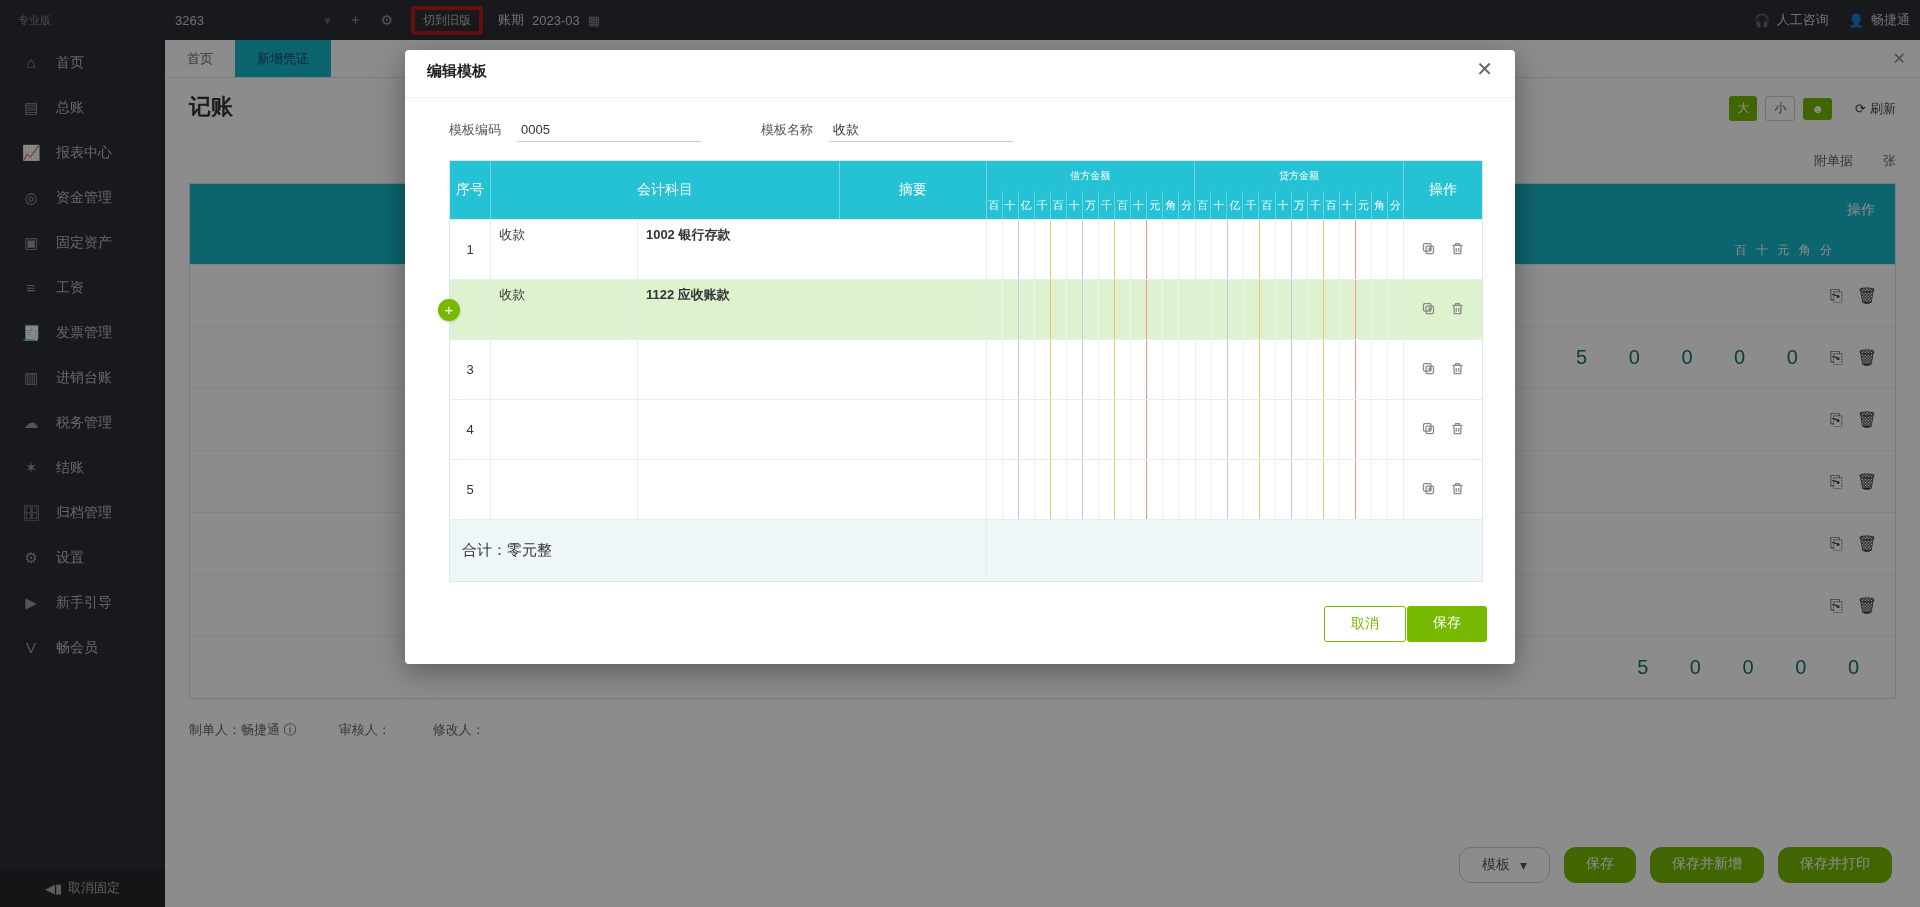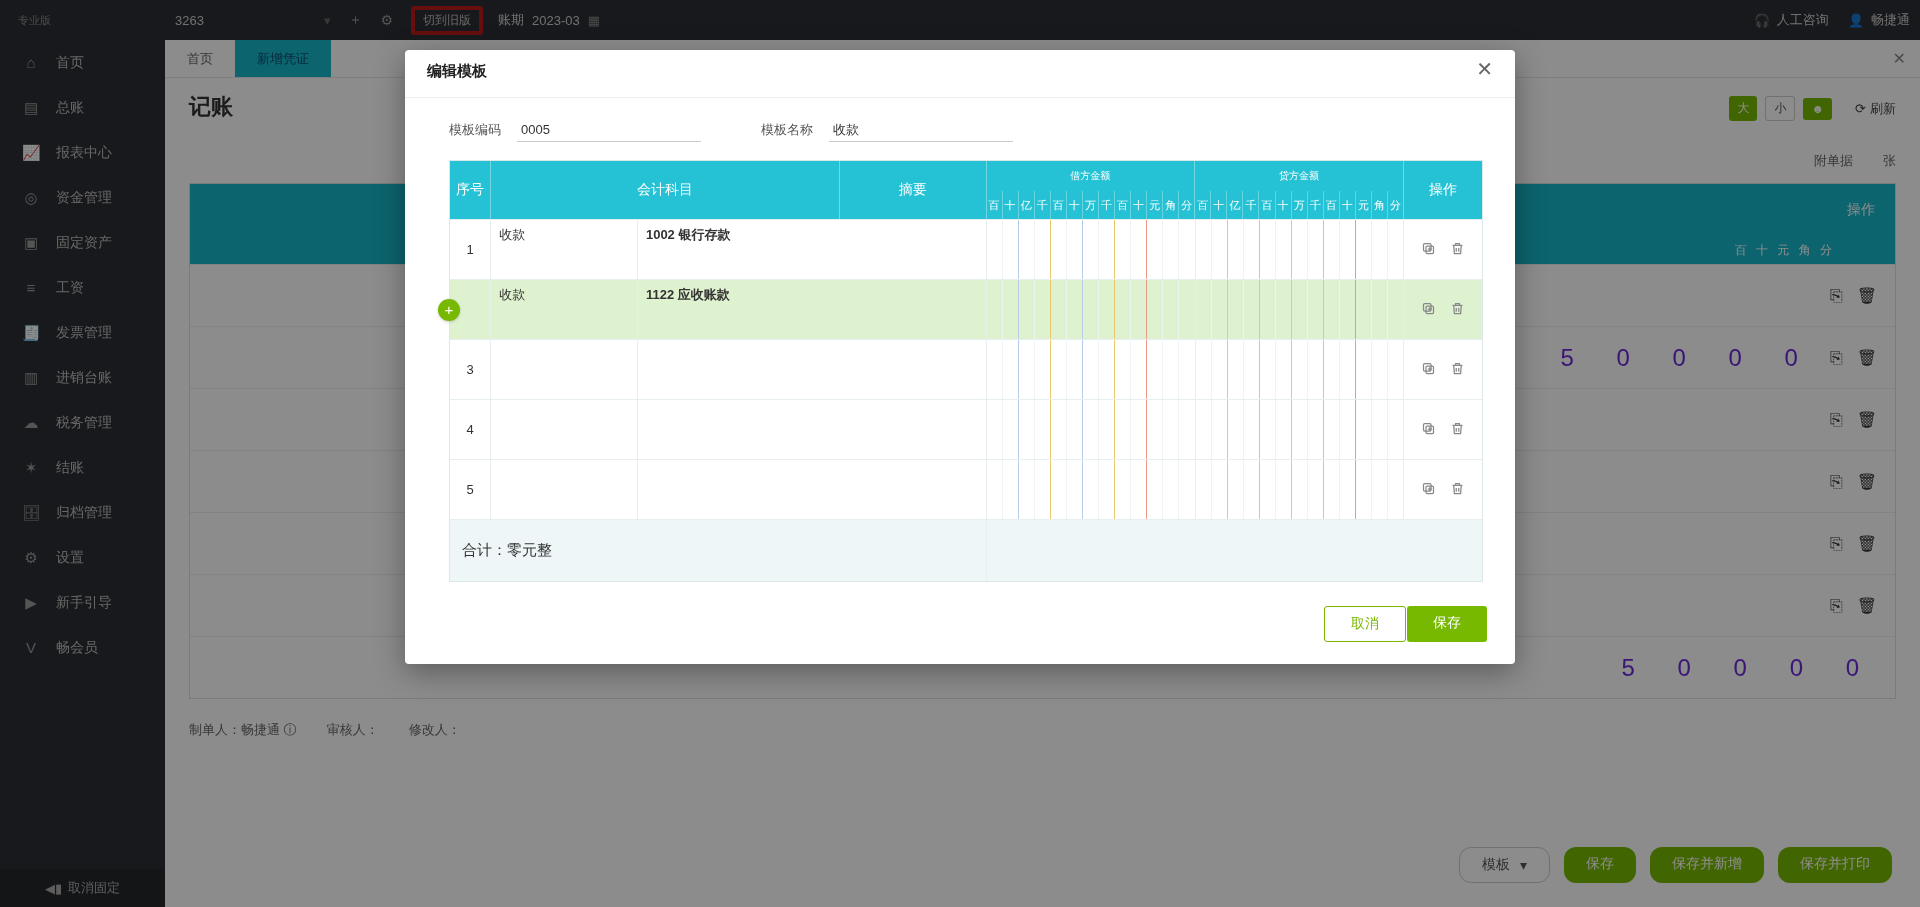--- a/index.html
+++ b/index.html
@@ -28,22 +28,22 @@
 .page-title{font-size:22px;font-weight:600;color:#333;margin-bottom:16px}
 .bg-toolbar{display:flex;align-items:center;gap:8px;justify-content:flex-end;margin-top:-42px}
 .bg-green{background:#77b900;color:#fff;border-radius:3px;padding:4px 8px;font-size:12px}
 .bg-outline{border:1px solid #ccc;border-radius:3px;padding:3px 8px;font-size:12px;color:#555}
 .bg-refresh{color:#444;font-size:13px;margin-left:15px;display:flex;align-items:center;gap:4px}
 .bg-row{height:32px;display:flex;align-items:center;color:#666;font-size:13px;justify-content:flex-end;gap:30px;margin-top:24px}
 .bg-table-zone{margin-top:6px;border:1px solid #d7e4e6}
 .bg-head{background:#17b6c8;color:#fff;height:52px;display:flex;align-items:center;justify-content:flex-end;padding-right:20px;font-size:14px;gap:12px}
 .bg-units{font-size:12px;letter-spacing:3px}
 .bg-body-row{height:62px;border-top:1px solid #eee;display:flex;align-items:center;justify-content:flex-end;color:#333;gap:14px;padding-right:18px}
-.bg-amount{font-size:24px;letter-spacing:18px;color:#6d28d9}
-.bg-footer{margin-top:22px;display:flex;align-items:center;gap:30px;color:#666;font-size:13px}
+.bg-amount{font-size:20px;letter-spacing:18px;color:#0f766e}
+.bg-footer{margin-top:22px;display:flex;align-items:center;gap:42px;color:#666;font-size:13px}
 .bg-actions{position:absolute;bottom:24px;right:28px;display:flex;gap:14px}
 .bg-btn{padding:8px 22px;border-radius:12px;font-size:14px}
 .bg-btn.out{border:1px solid #ccc;color:#555;display:flex;align-items:center;gap:10px}
 .bg-btn.green{background:#77b900;color:#fff}
 
 
 .overlay{position:absolute;inset:0;background:rgba(0,0,0,.45);display:flex;align-items:flex-start;justify-content:center;padding-top:50px}
 .modal{width:1110px;background:#fff;border-radius:4px;box-shadow:0 8px 30px rgba(0,0,0,.35)}
 .modal-head{height:48px;display:flex;align-items:flex-end;justify-content:space-between;padding:16px 22px;border-bottom:1px solid #eee}
 .modal-head .title{font-size:15px;font-weight:600;color:#222}

